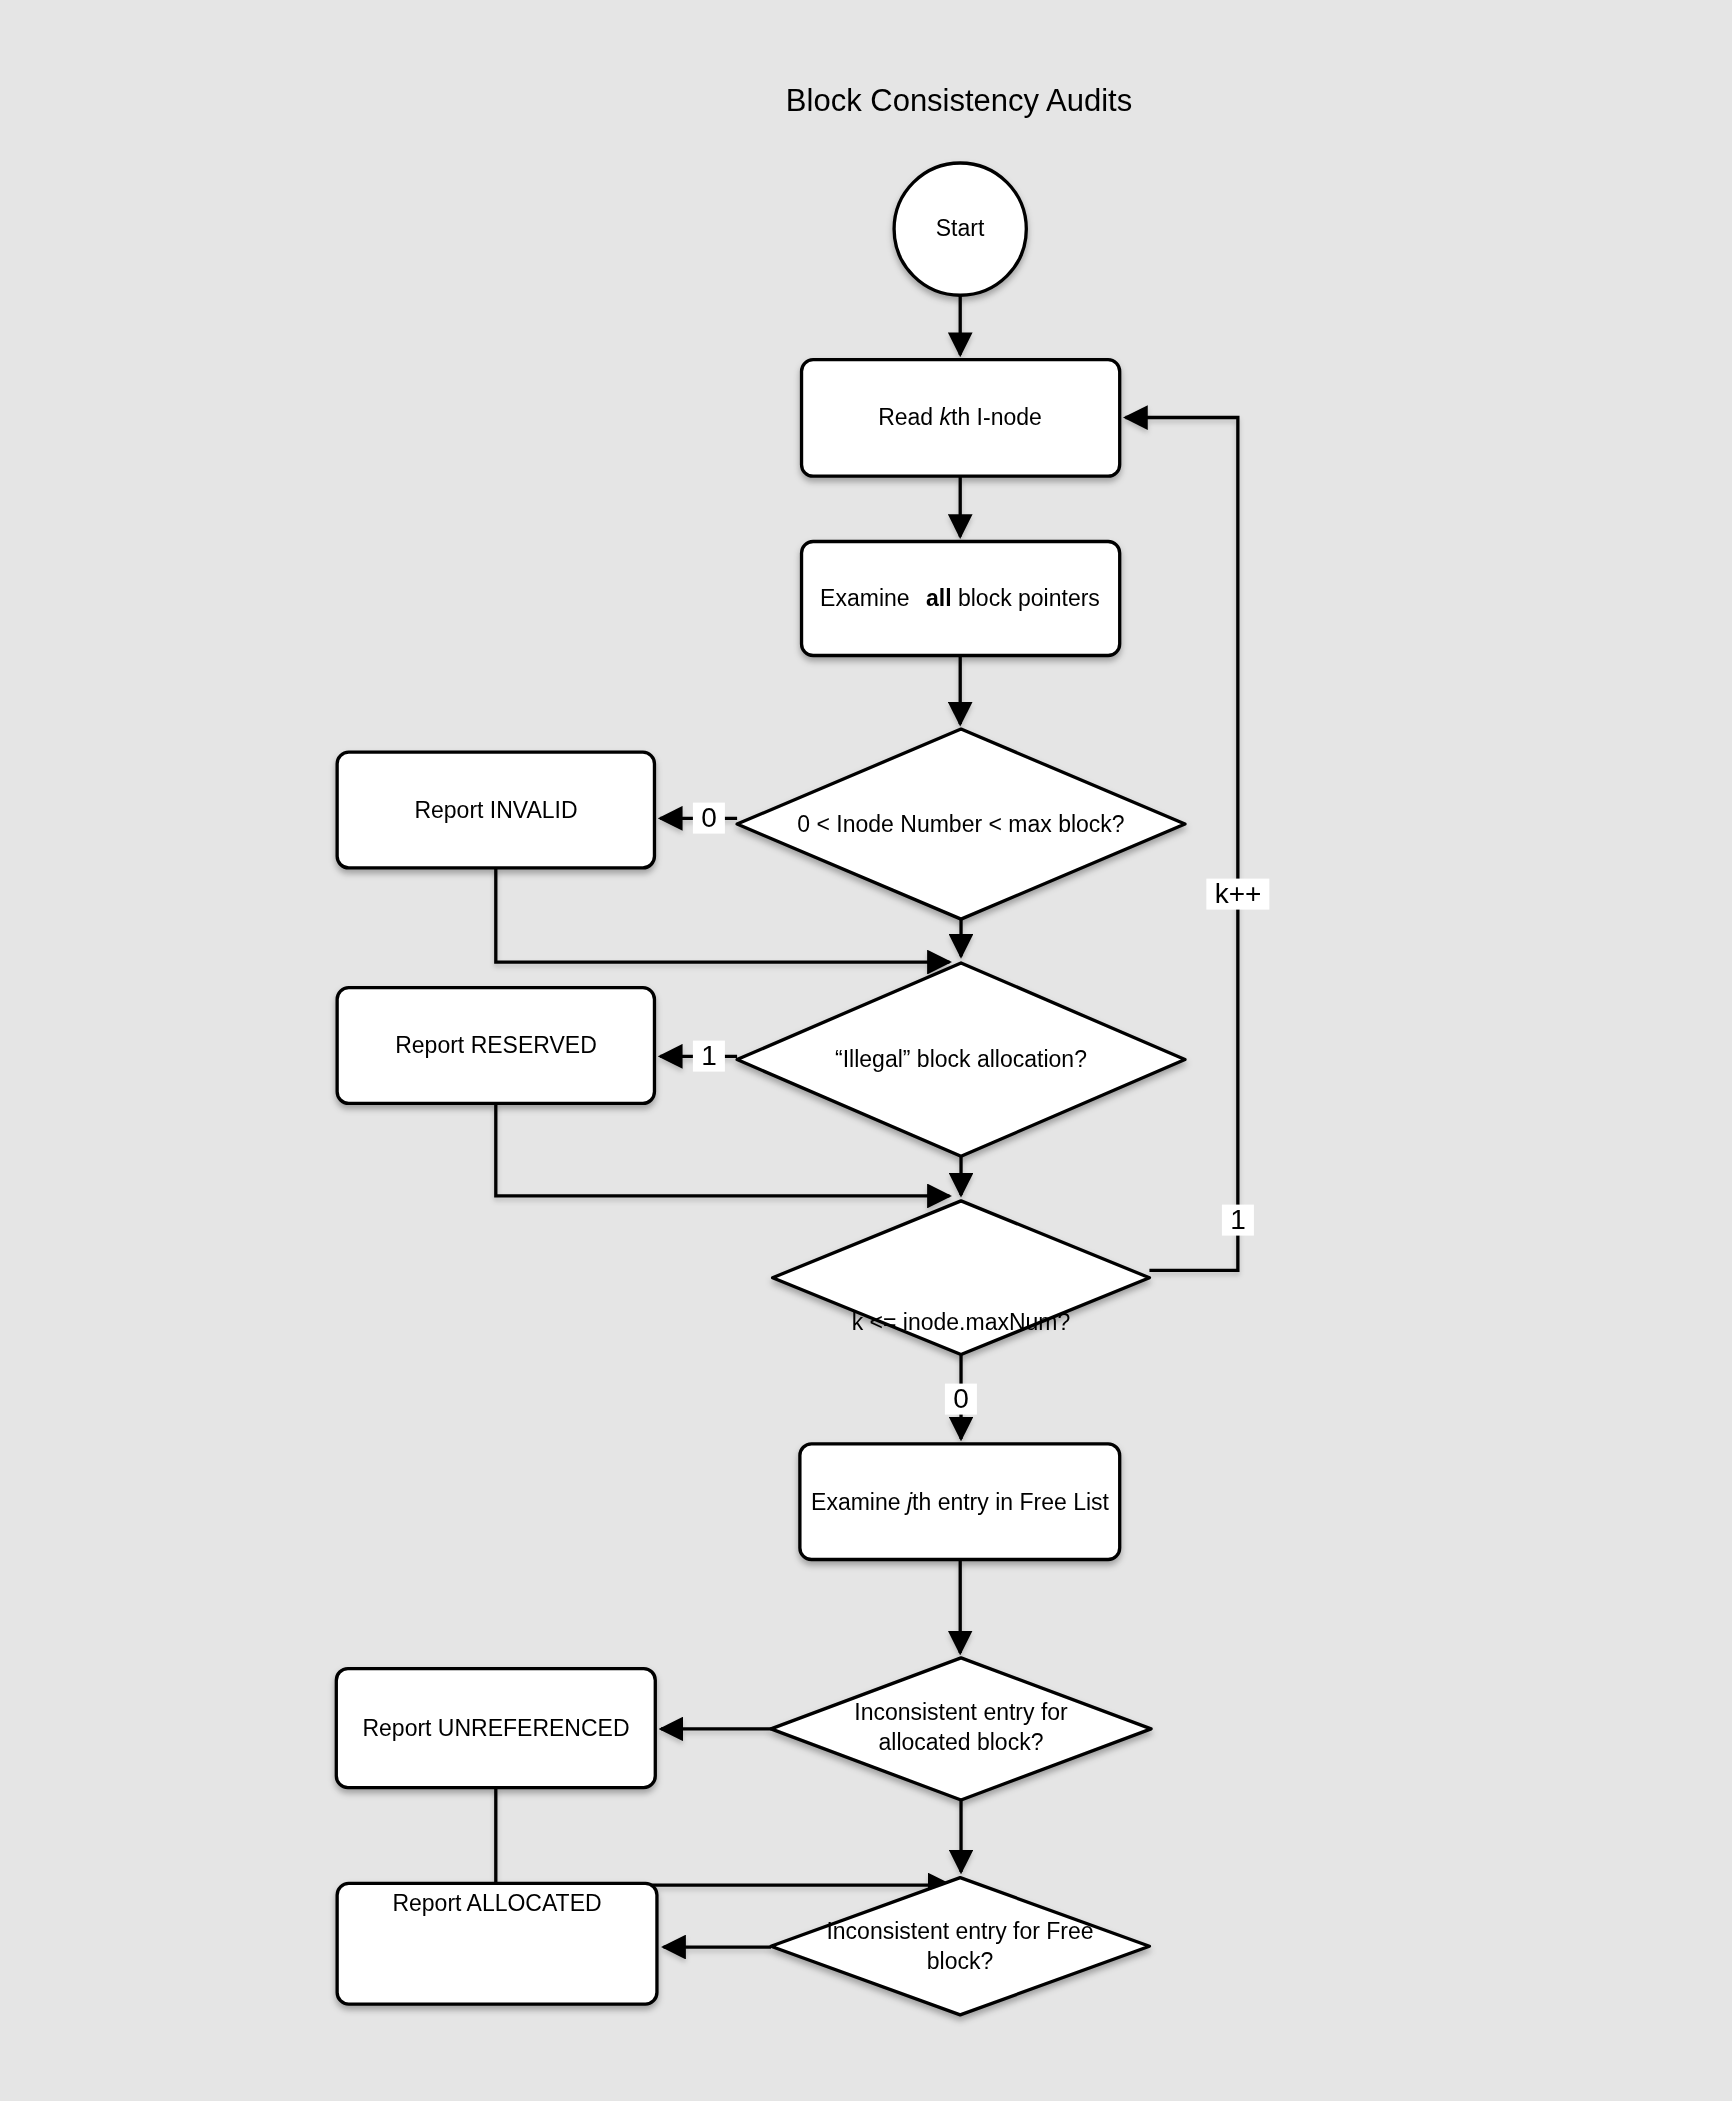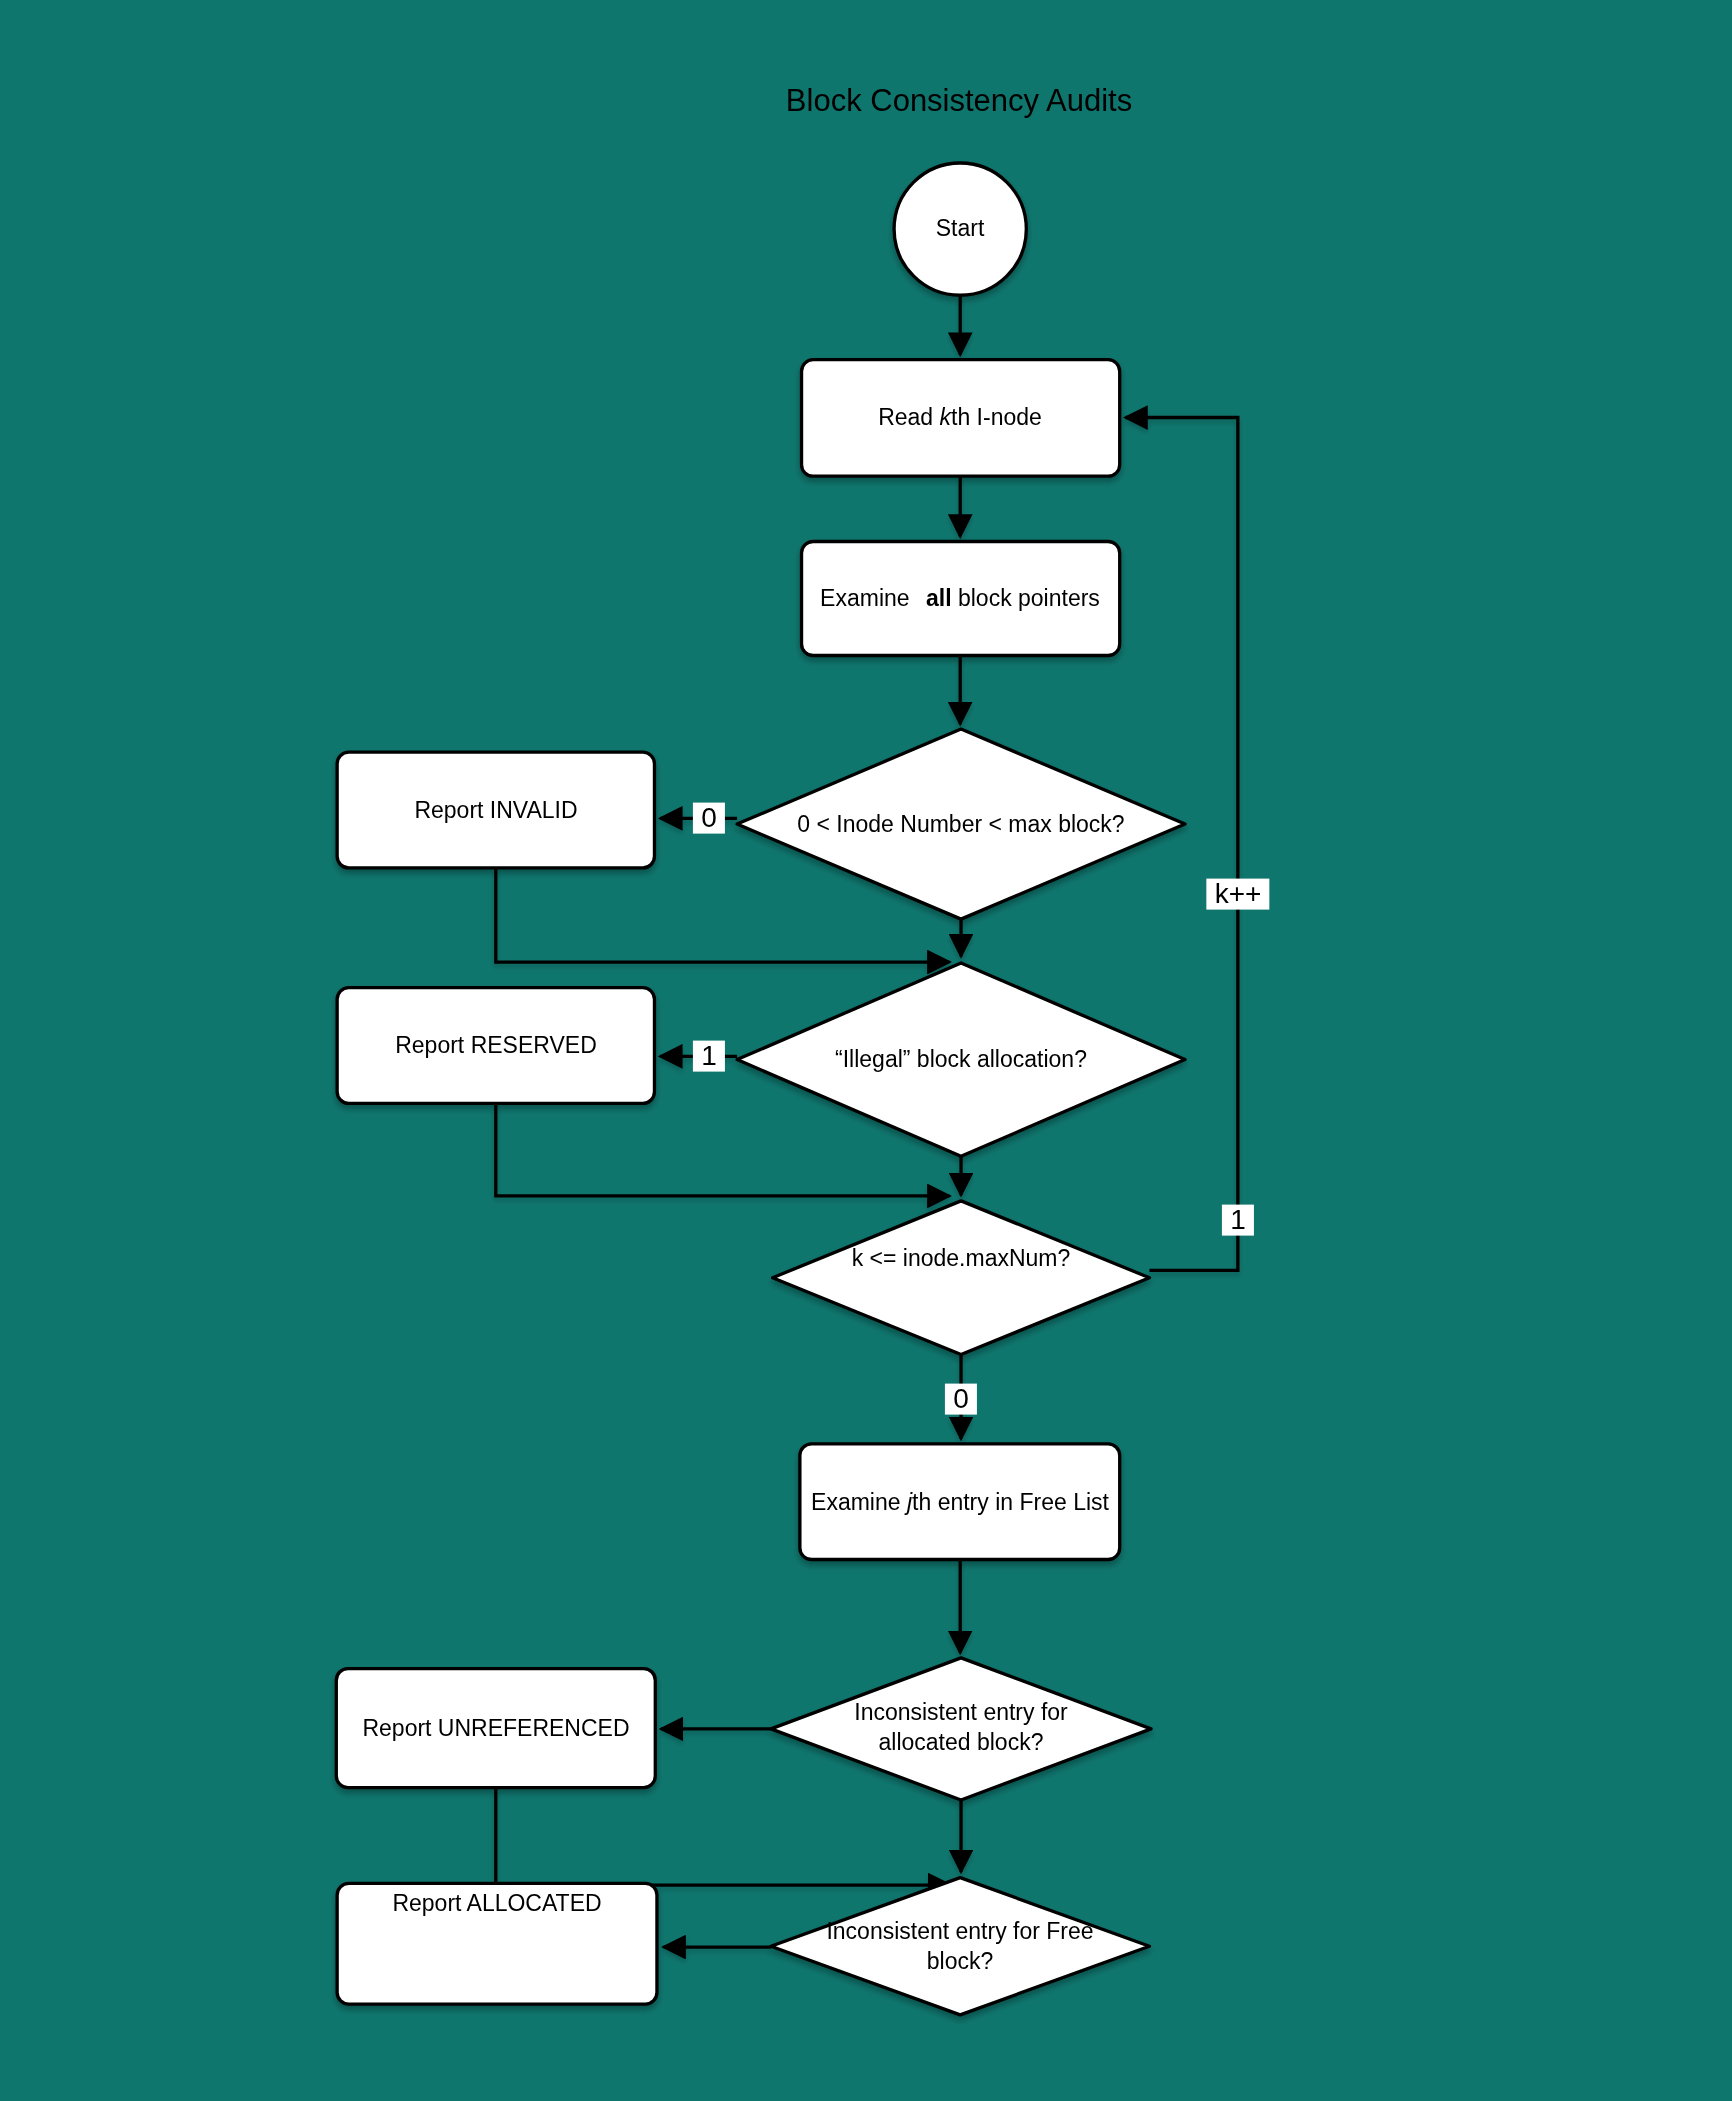--- a/index.html
+++ b/index.html
@@ -1,20 +1,20 @@
 <!DOCTYPE html>
 <html style="font-size:13.2px"><head>
 <meta charset="utf-8">
 <style>
   html,body{margin:0;padding:0;background:#fff;}
   .canvas{
     position:relative;
     width:1732px;
     height:2101px;
-    background:#0f766e;
+    background:#e5e5e5;
     font-family:"Liberation Sans", sans-serif;
     color:#000;
     overflow:hidden;
   }
   .canvas svg{position:absolute;left:0;top:0;}
   .label{
     position:absolute;
     transform:translate(-50%,-50%);
     text-align:center;
     font-size:23px;
@@ -103,21 +103,21 @@
   <div class="label nowrap" style="left:960px;top:599px;width:331px;"><span>Examine </span><span class="bd">all</span><span> block pointers</span></div>
 
   <div class="label nowrap" style="left:961px;top:825px;width:430px;">0 &lt; Inode Number &lt; max block?</div>
 
   <div class="label nowrap" style="left:496px;top:811px;width:314px;">Report INVALID</div>
 
   <div class="label nowrap" style="left:961px;top:1060px;width:430px;">“Illegal” block allocation?</div>
 
   <div class="label nowrap" style="left:496px;top:1046px;width:366px;">Report RESERVED</div>
 
-  <div class="label nowrap" style="left:961px;top:1259px;width:364px;">k &lt;= inode.maxNum?</div>
+  <div class="label nowrap" style="left:961px;top:1323px;width:364px;">k &lt;= inode.maxNum?</div>
 
   <div class="label nowrap" style="left:960px;top:1503px;width:347px;"><span>Examine </span><span class="it">j</span><span>th entry in Free List</span></div>
 
   <div class="label" style="left:961px;top:1728px;width:273px;">Inconsistent entry for allocated block?</div>
 
   <div class="label nowrap" style="left:496px;top:1729px;width:331px;">Report UNREFERENCED</div>
 
   <div class="label" style="left:960px;top:1947px;width:314px;">Inconsistent entry for Free block?</div>
 
   <div class="label nowrap" style="left:497px;top:1904px;width:314px;">Report ALLOCATED</div>

